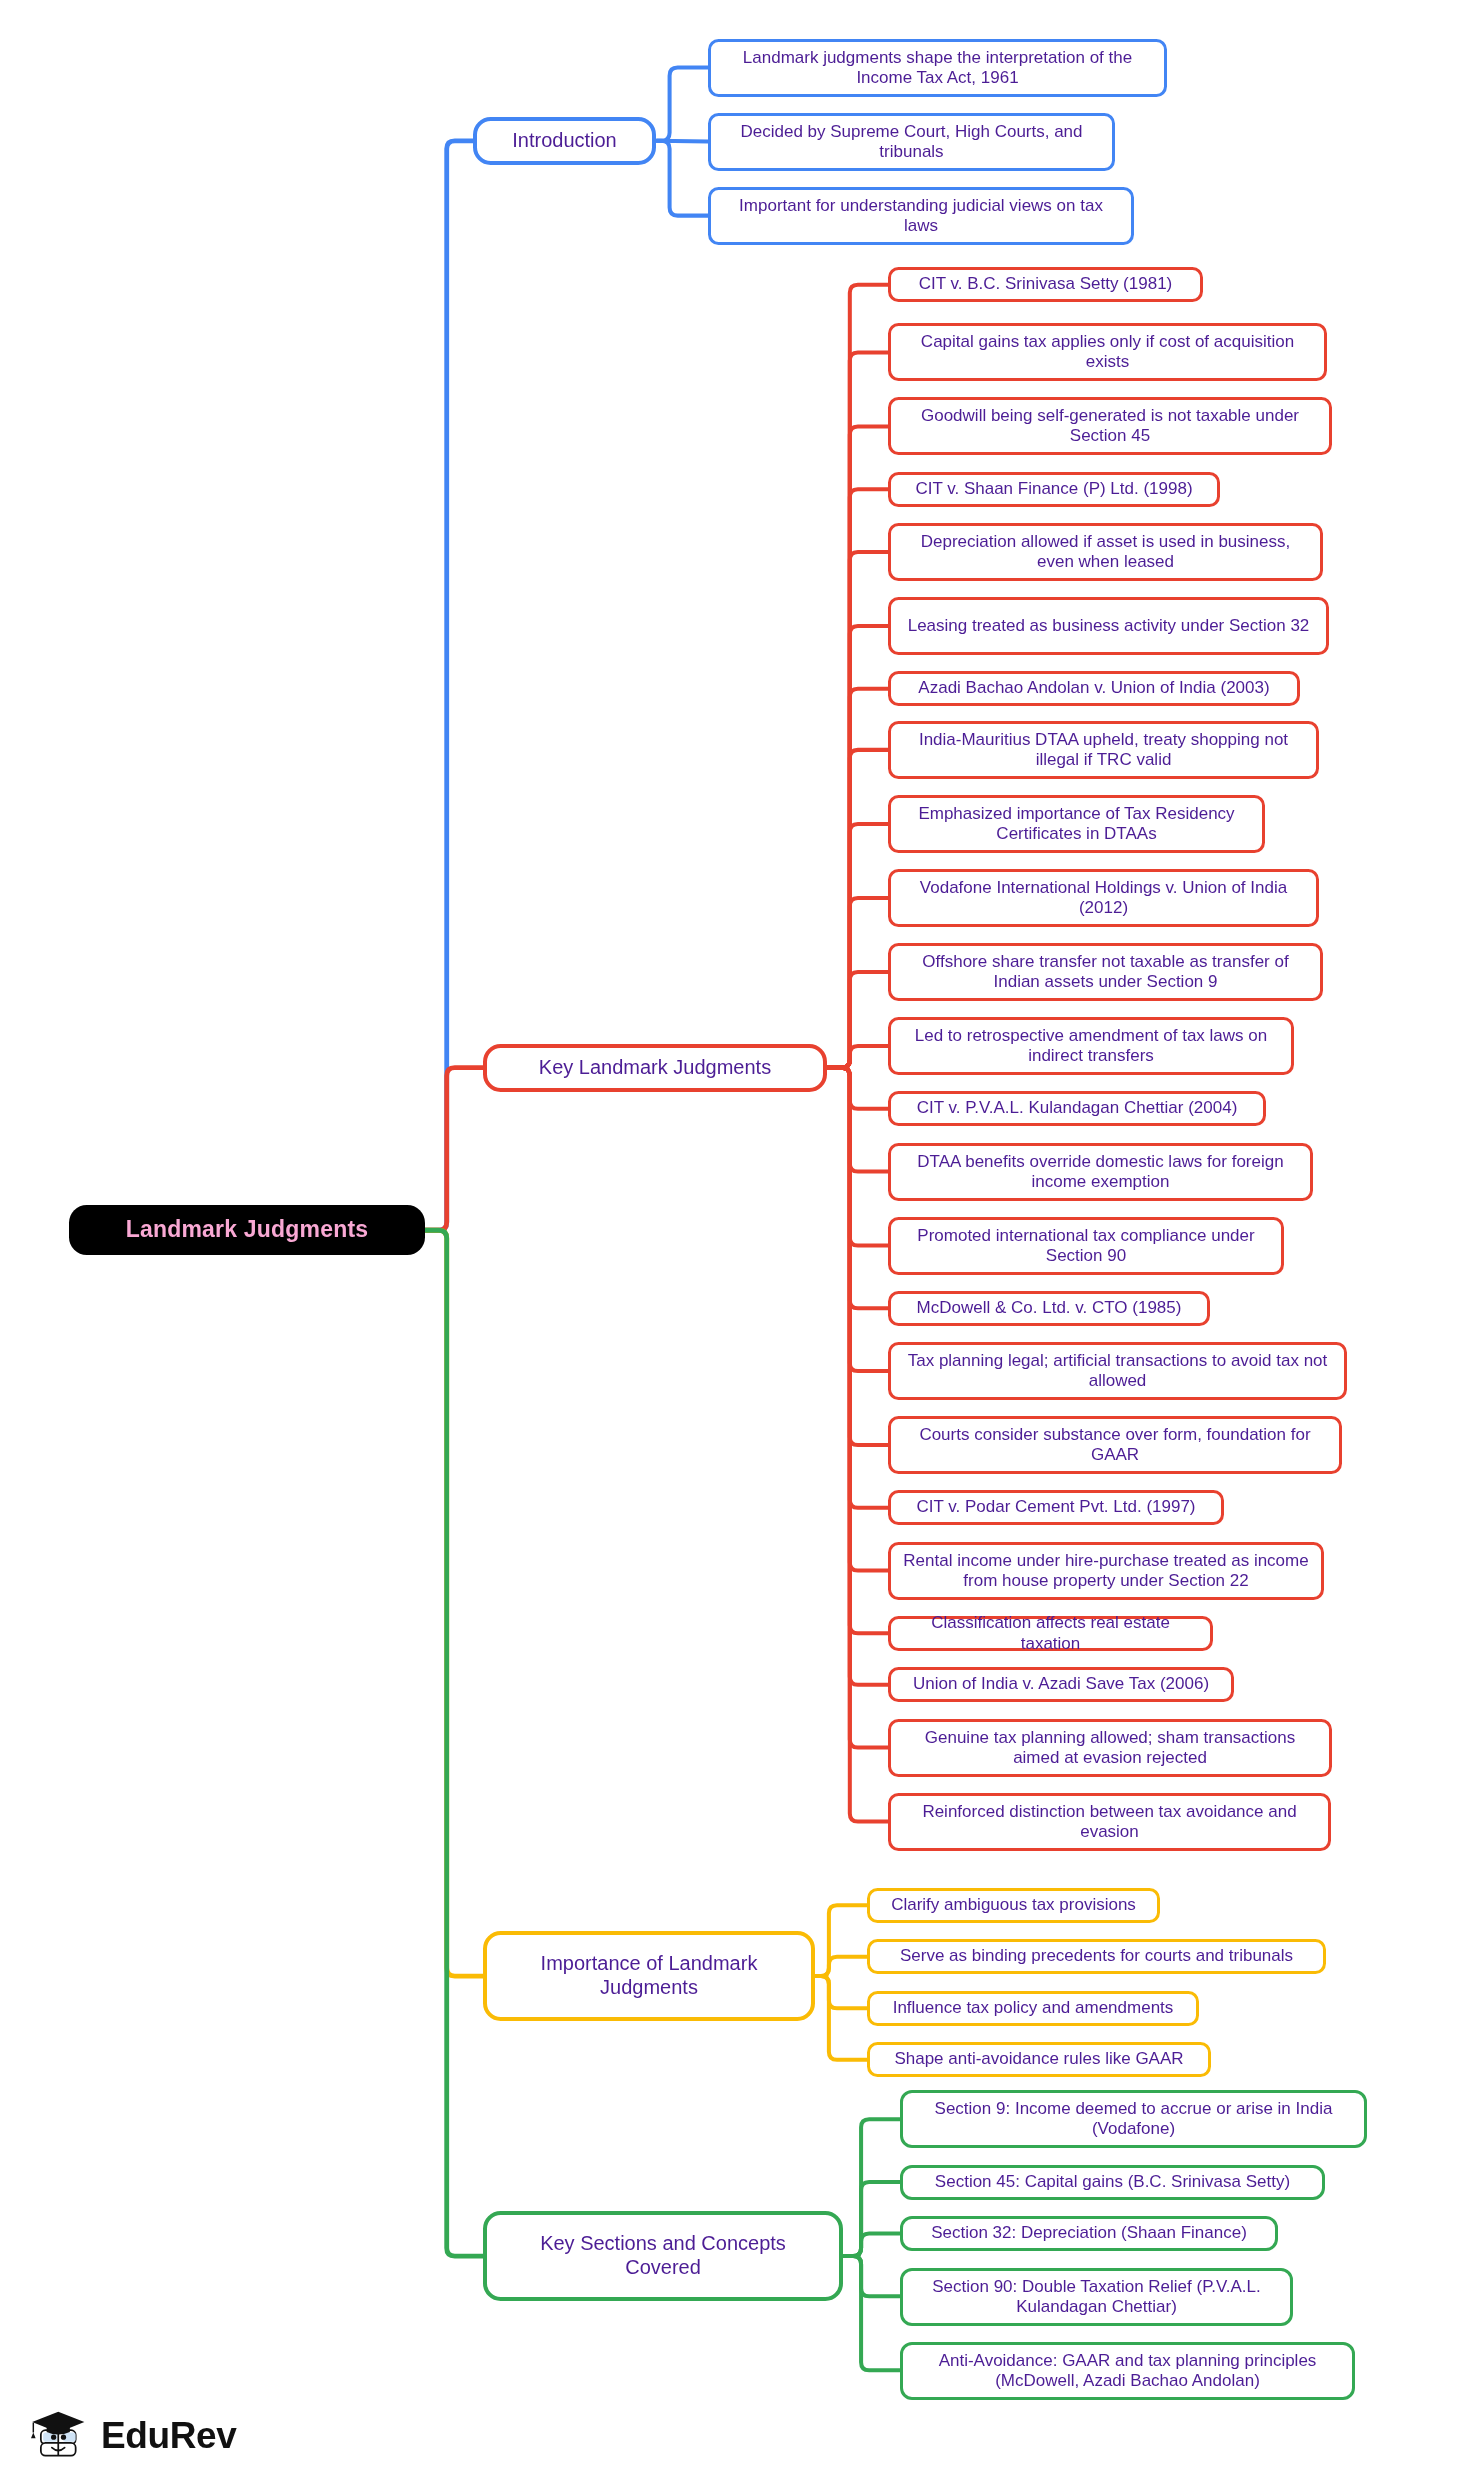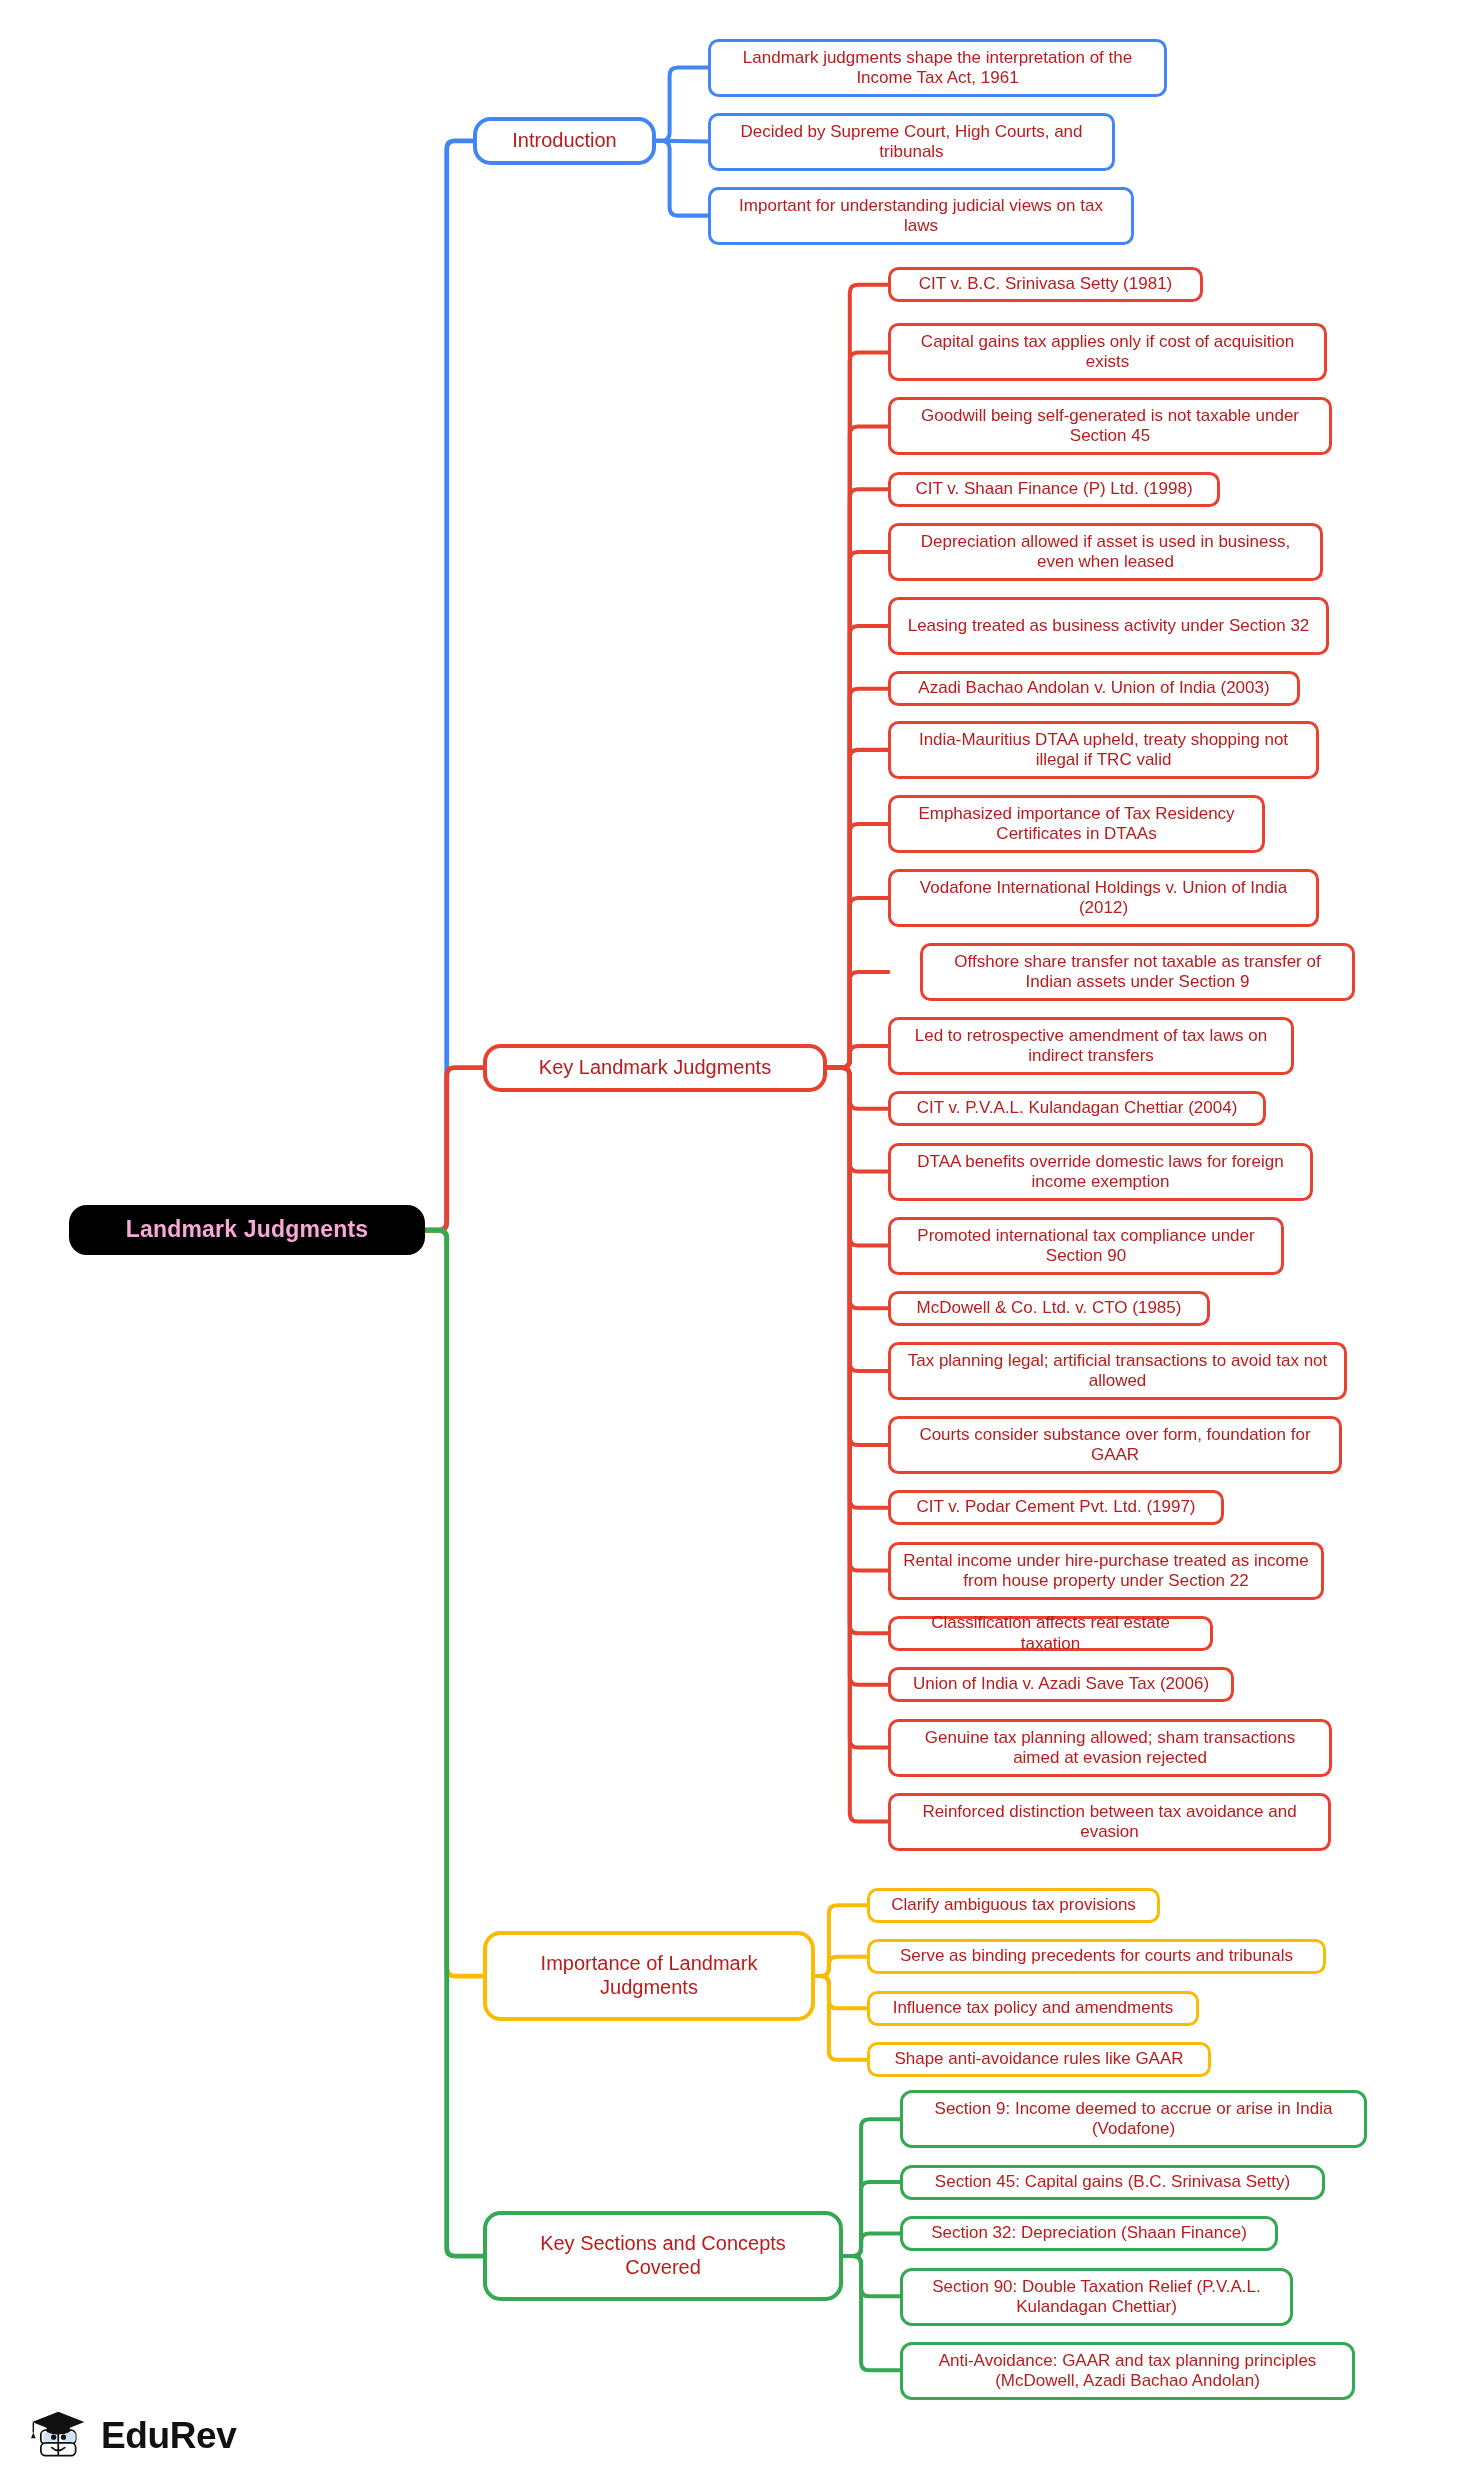--- a/index.html
+++ b/index.html
@@ -24,21 +24,21 @@
   .node{
     position:absolute;
     box-sizing:border-box;
     display:flex;
     align-items:center;
     justify-content:center;
     text-align:center;
     background:#ffffff;
     border-style:solid;
     border-radius:11.3px;
-    color:#b91c1c;
+    color:#4c1d95;
     line-height:1.18;
     padding:3.2px 9.7px;
     z-index:3;
   }
   
   .node.root{
     background:#000000;
     color:#f9a8d4;
     border:0;
     border-radius:17.7px;
@@ -188,21 +188,21 @@
       </div>
       <div class="node leaf red" style="left: 888px; top: 721px; width: 431px; height: 58px;">
         <span>India-Mauritius DTAA upheld, treaty shopping not illegal if TRC valid</span>
       </div>
       <div class="node leaf red" style="left: 888px; top: 795px; width: 377px; height: 58px;">
         <span>Emphasized importance of Tax Residency Certificates in DTAAs</span>
       </div>
       <div class="node leaf red" style="left: 888px; top: 869px; width: 431px; height: 58px;">
         <span>Vodafone International Holdings v. Union of India (2012)</span>
       </div>
-      <div class="node leaf red" style="left: 888px; top: 943px; width: 435px; height: 58px; margin-left: 32px;">
+      <div class="node leaf red" style="left: 888px; top: 943px; width: 435px; height: 58px;">
         <span>Offshore share transfer not taxable as transfer of Indian assets under Section 9</span>
       </div>
       <div class="node leaf red" style="left: 888px; top: 1017px; width: 406px; height: 58px;">
         <span>Led to retrospective amendment of tax laws on indirect transfers</span>
       </div>
       <div class="node leaf red" style="left: 888px; top: 1091px; width: 378px; height: 35px;">
         <span>CIT v. P.V.A.L. Kulandagan Chettiar (2004)</span>
       </div>
       <div class="node leaf red" style="left: 888px; top: 1143px; width: 425px; height: 58px;">
         <span>DTAA benefits override domestic laws for foreign income exemption</span>

